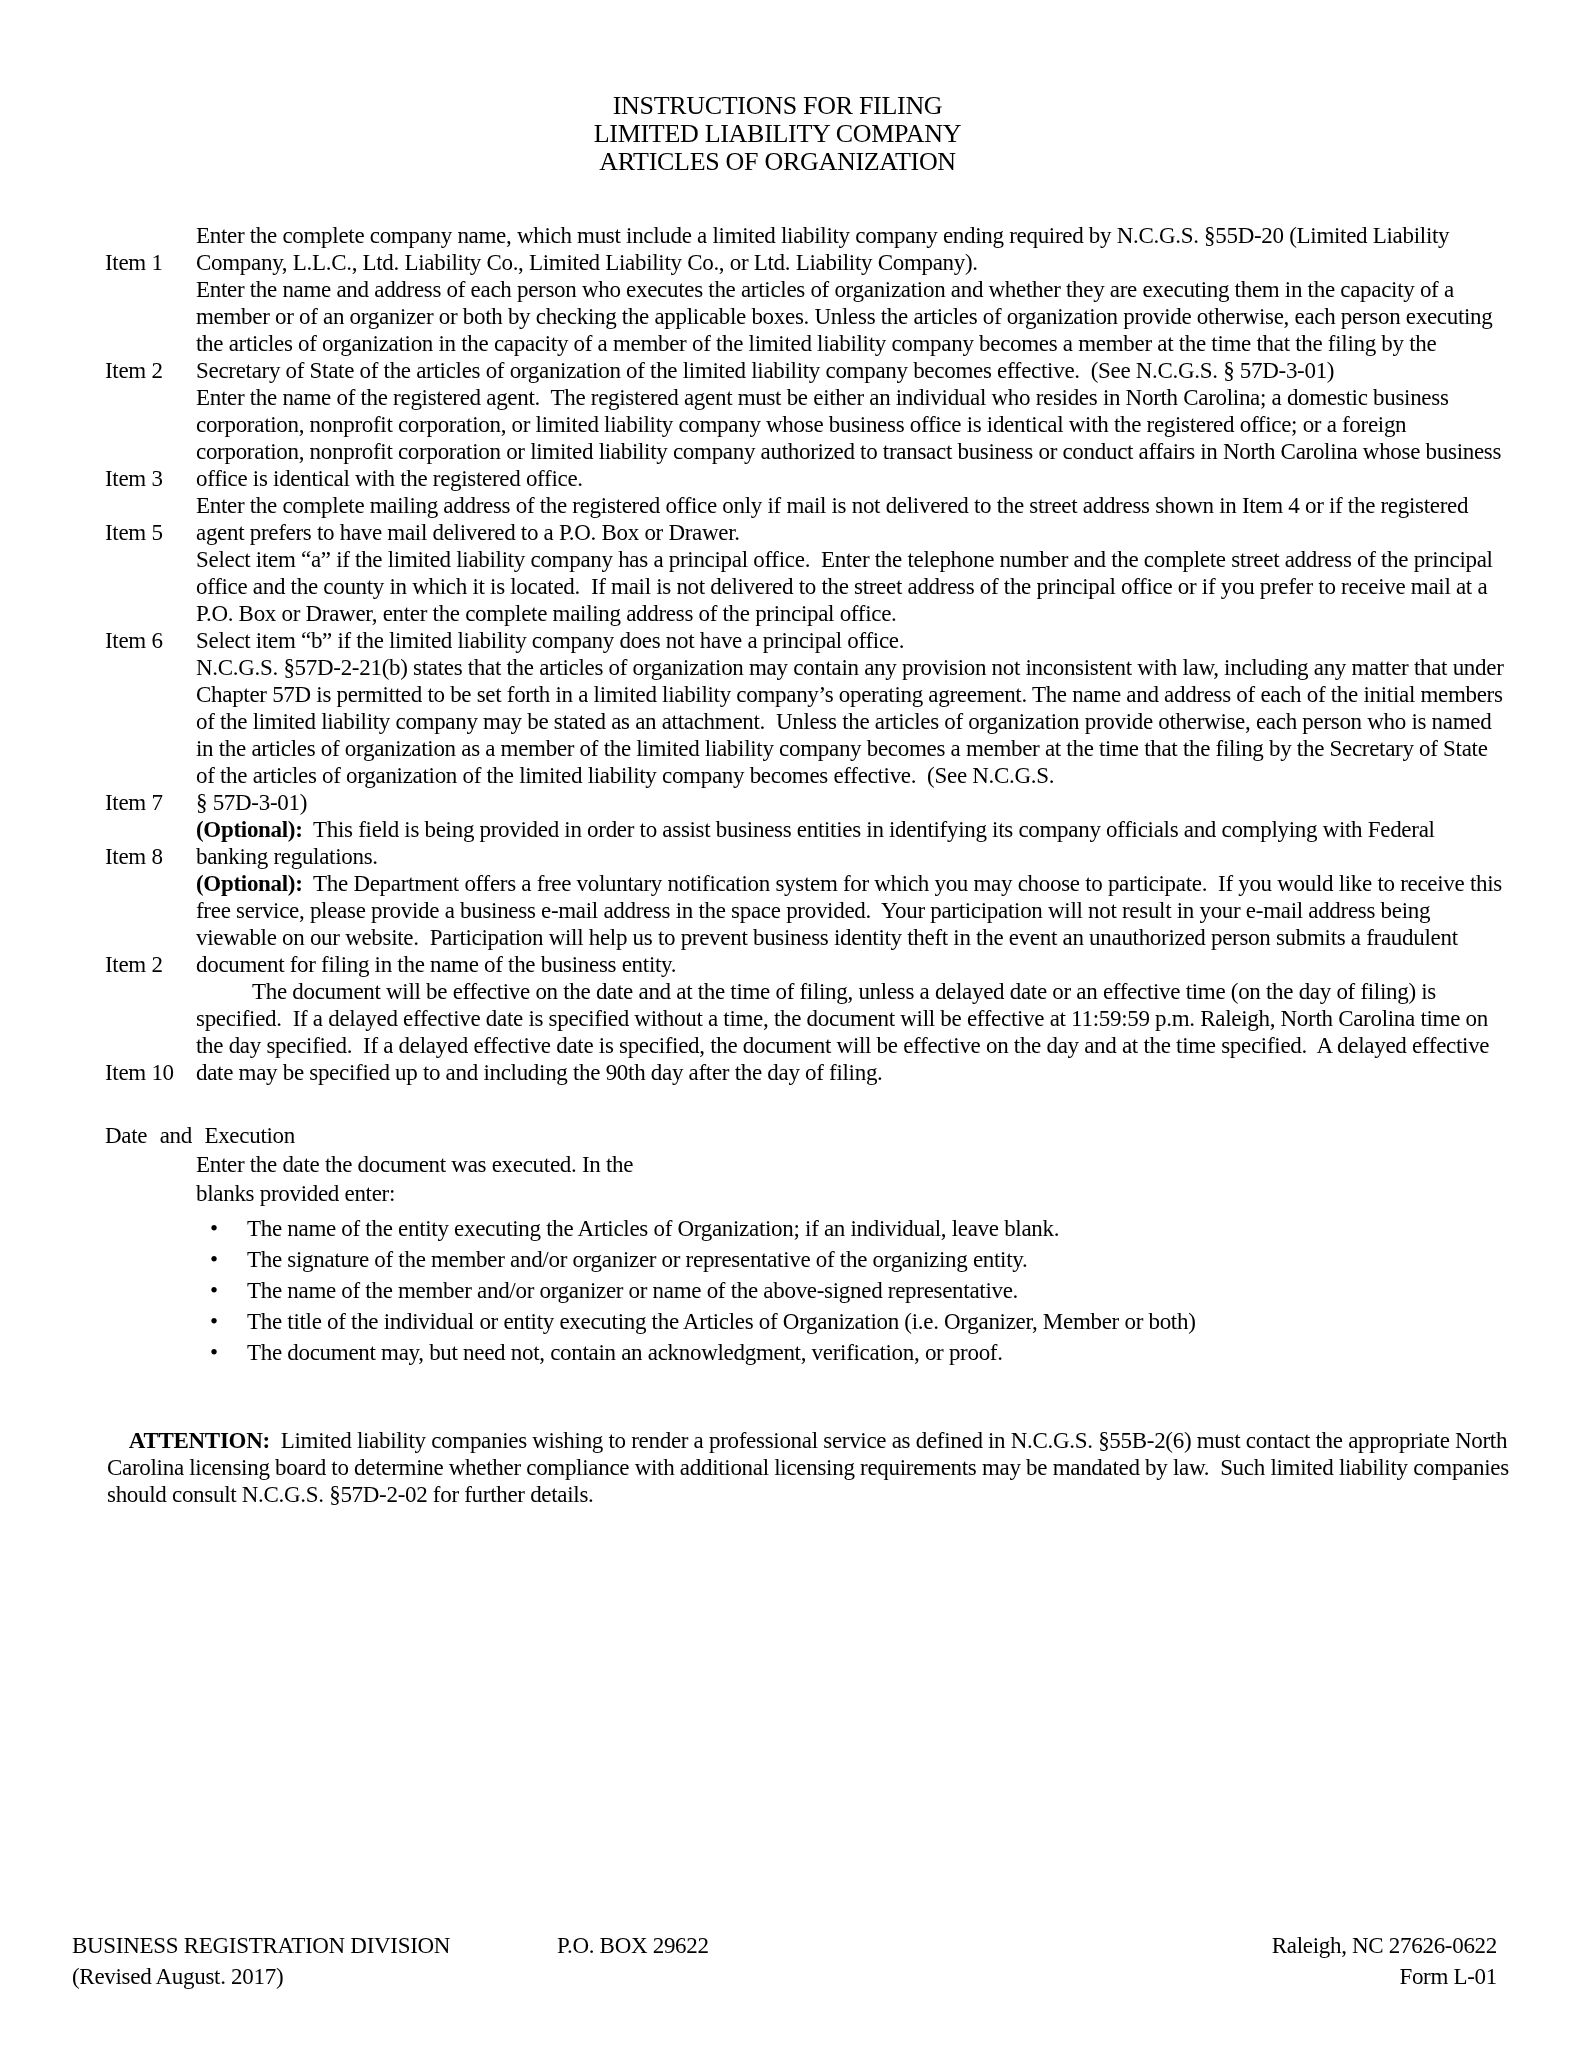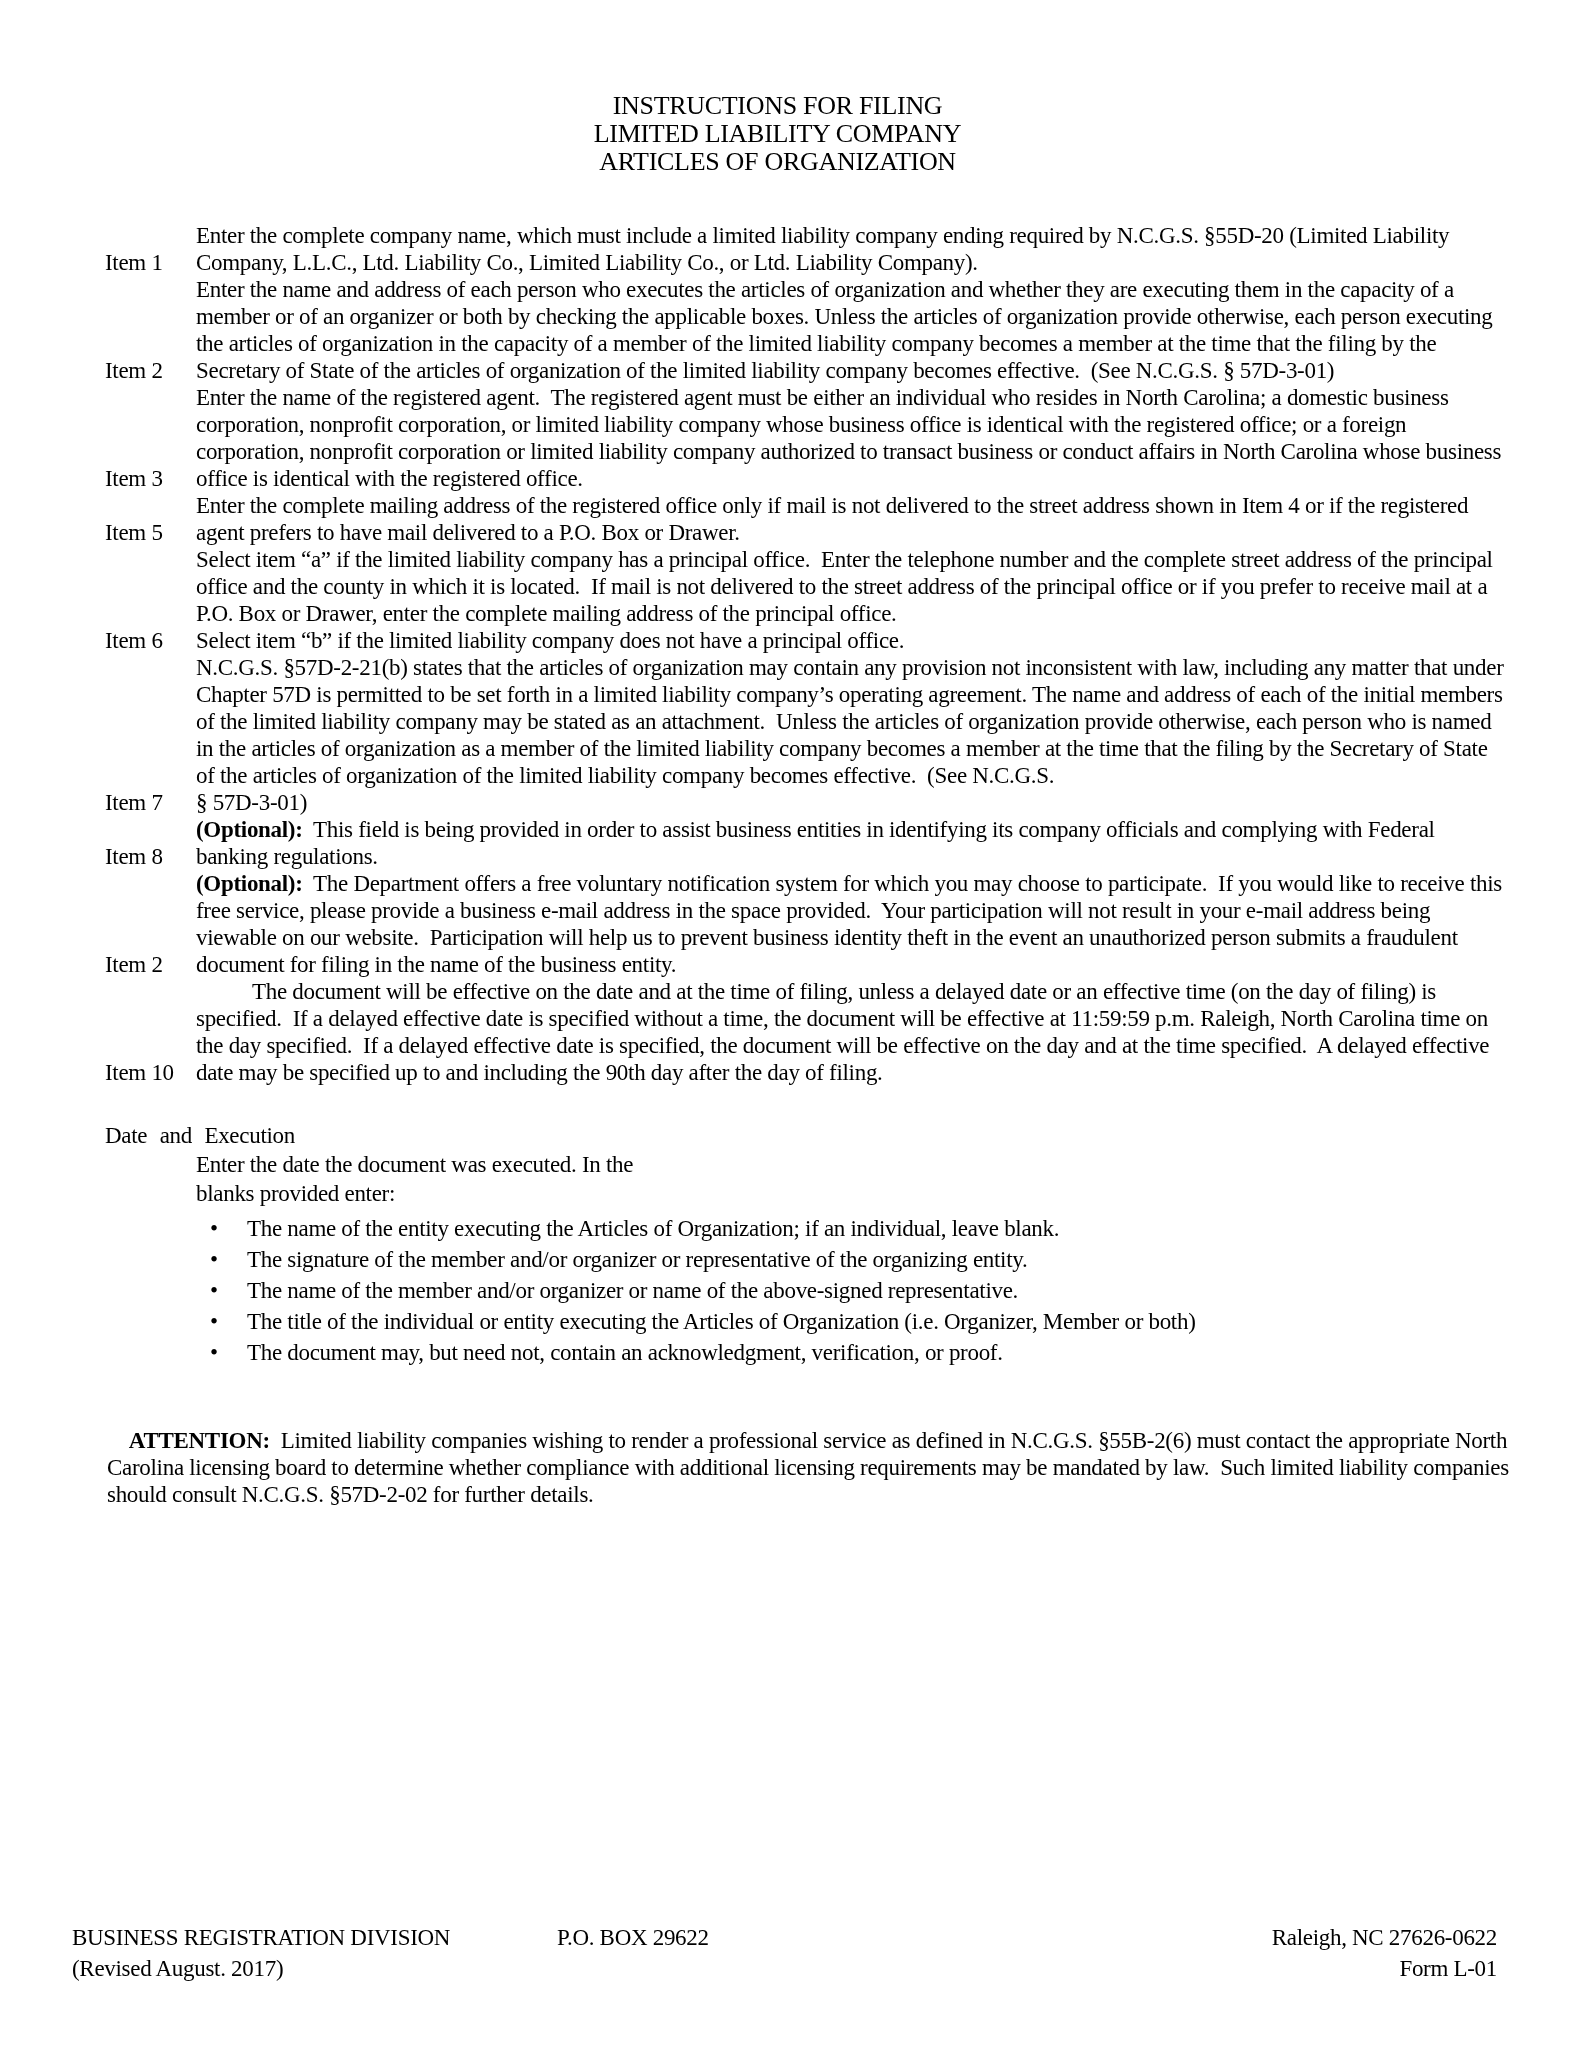--- a/index.html
+++ b/index.html
@@ -37,21 +37,21 @@
     content:"\2022";
     position:absolute;left:0;top:0;
   }
   .attention{
     margin-top:34px;
     white-space:pre-wrap;
     margin-left:2px;
   }
   .footer{
     position:absolute;
-    left:72px;right:86px;bottom:44px;
+    left:72px;right:86px;bottom:36px;
     height:62px;line-height:31px;
   }
   .f-left{position:absolute;left:0;top:0;text-align:left;}
   .f-center{position:absolute;left:485px;top:0;}
   .f-right{position:absolute;right:0;top:0;text-align:right;}
 </style>
 </head>
 <body>
 
 <div class="page">

